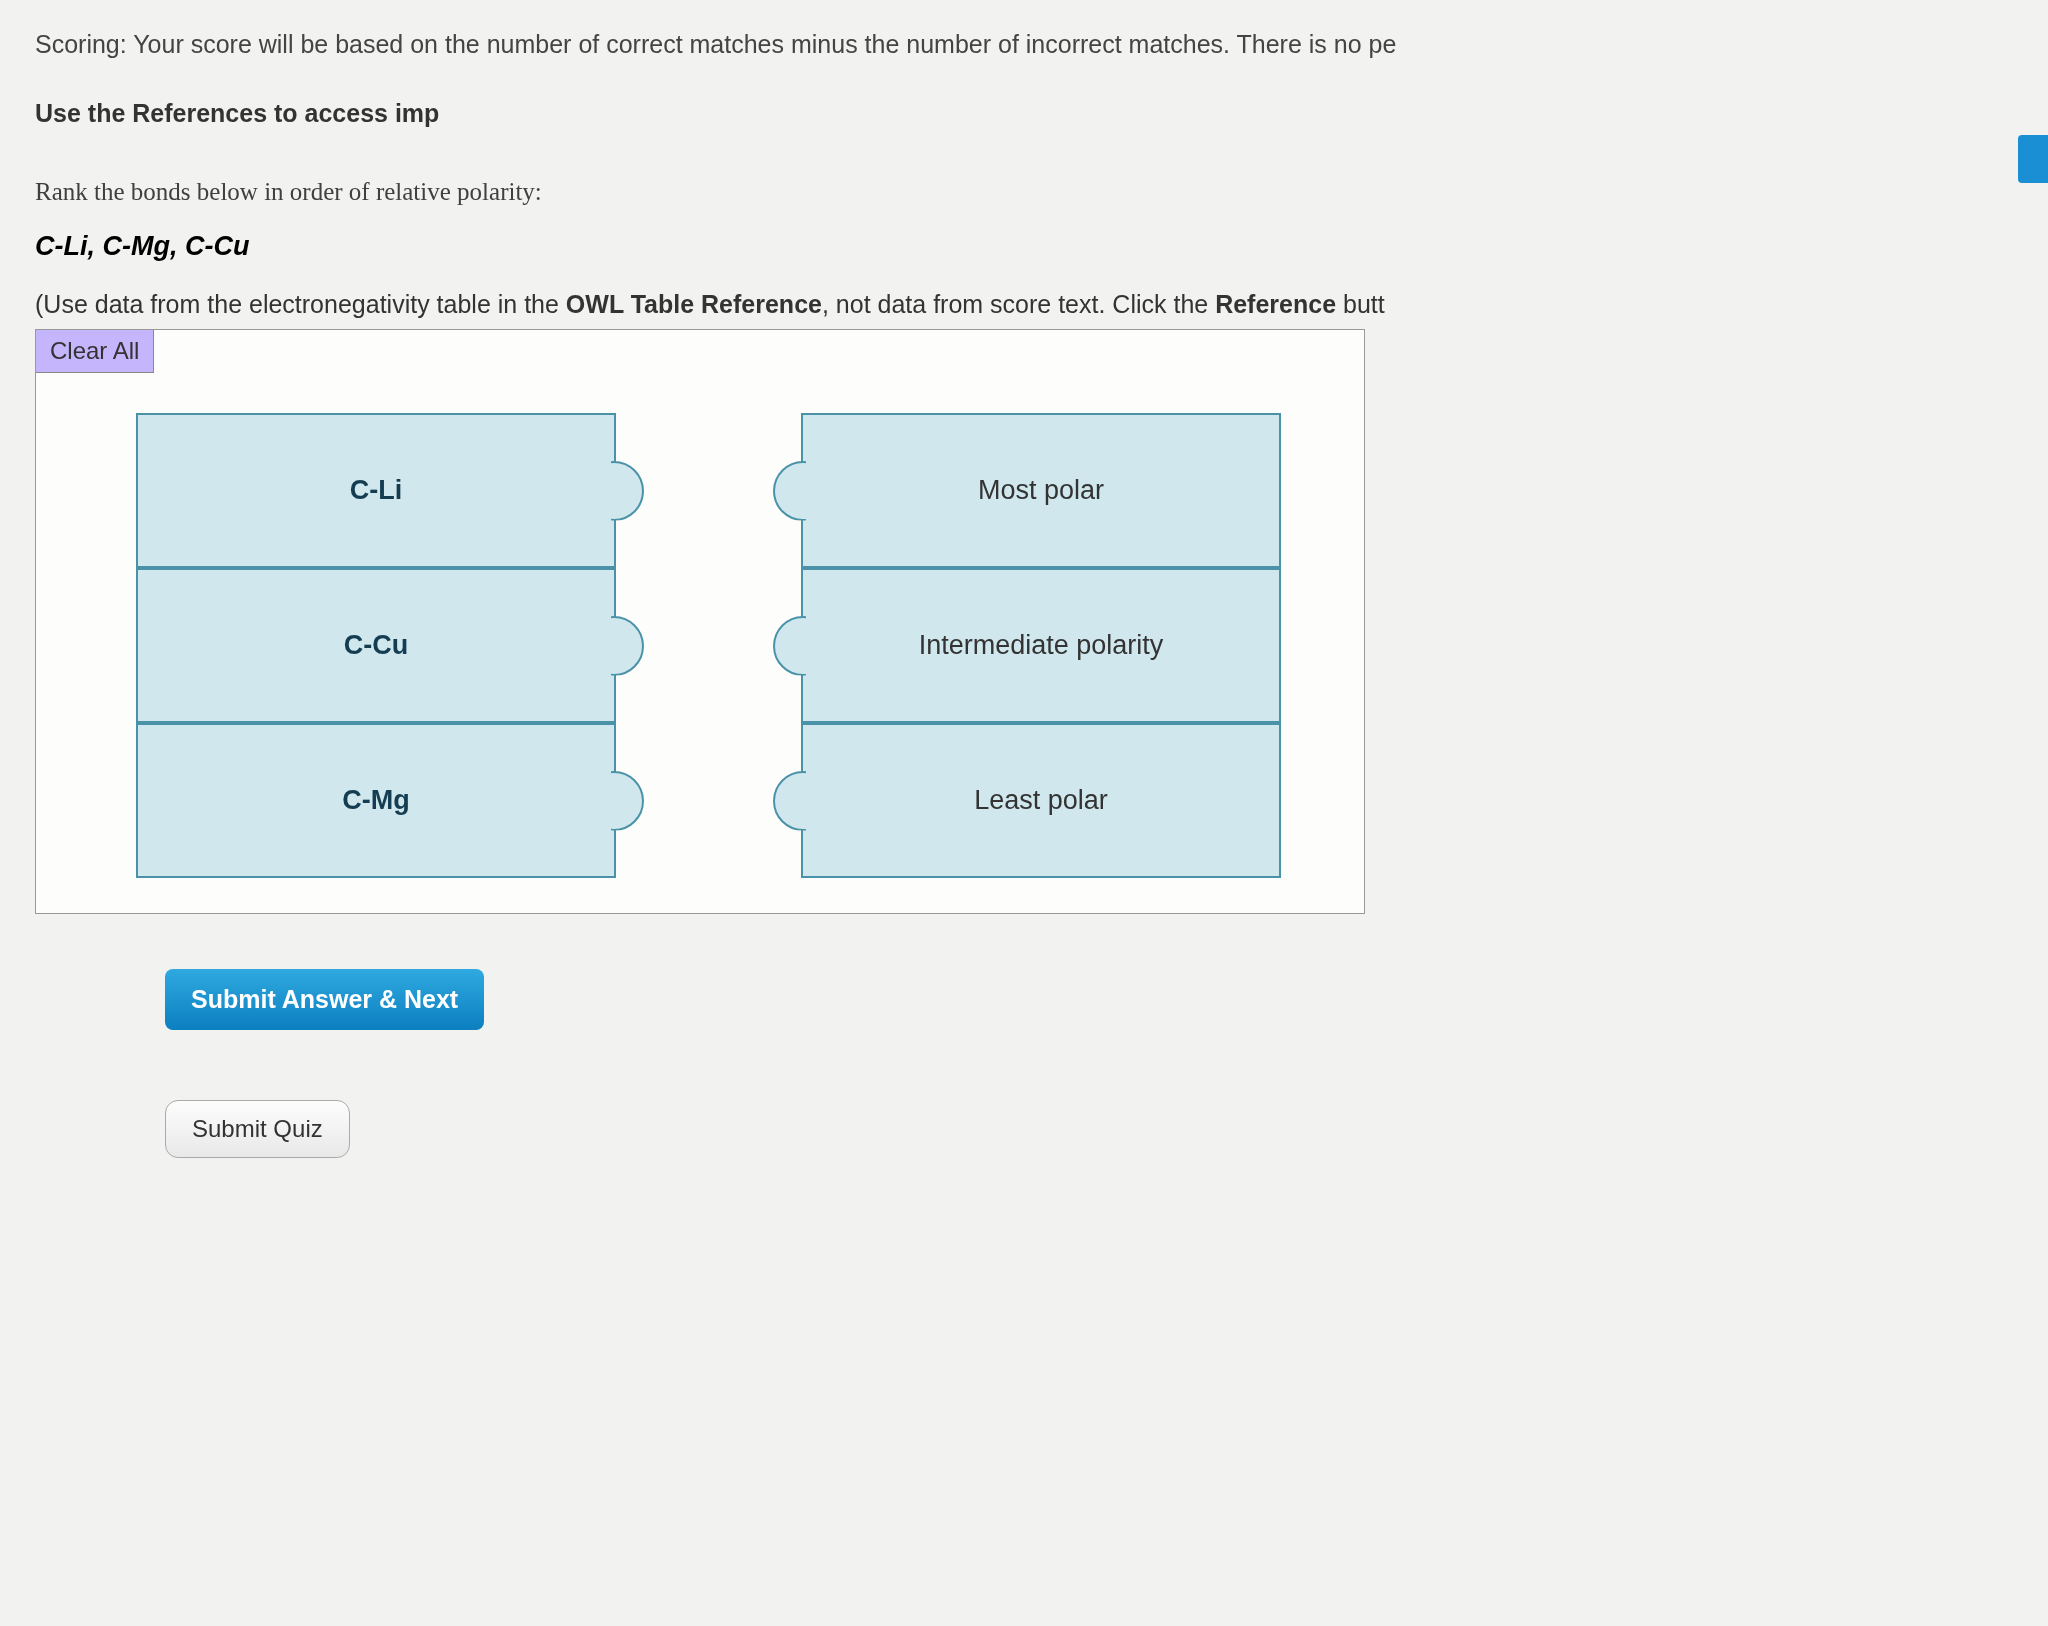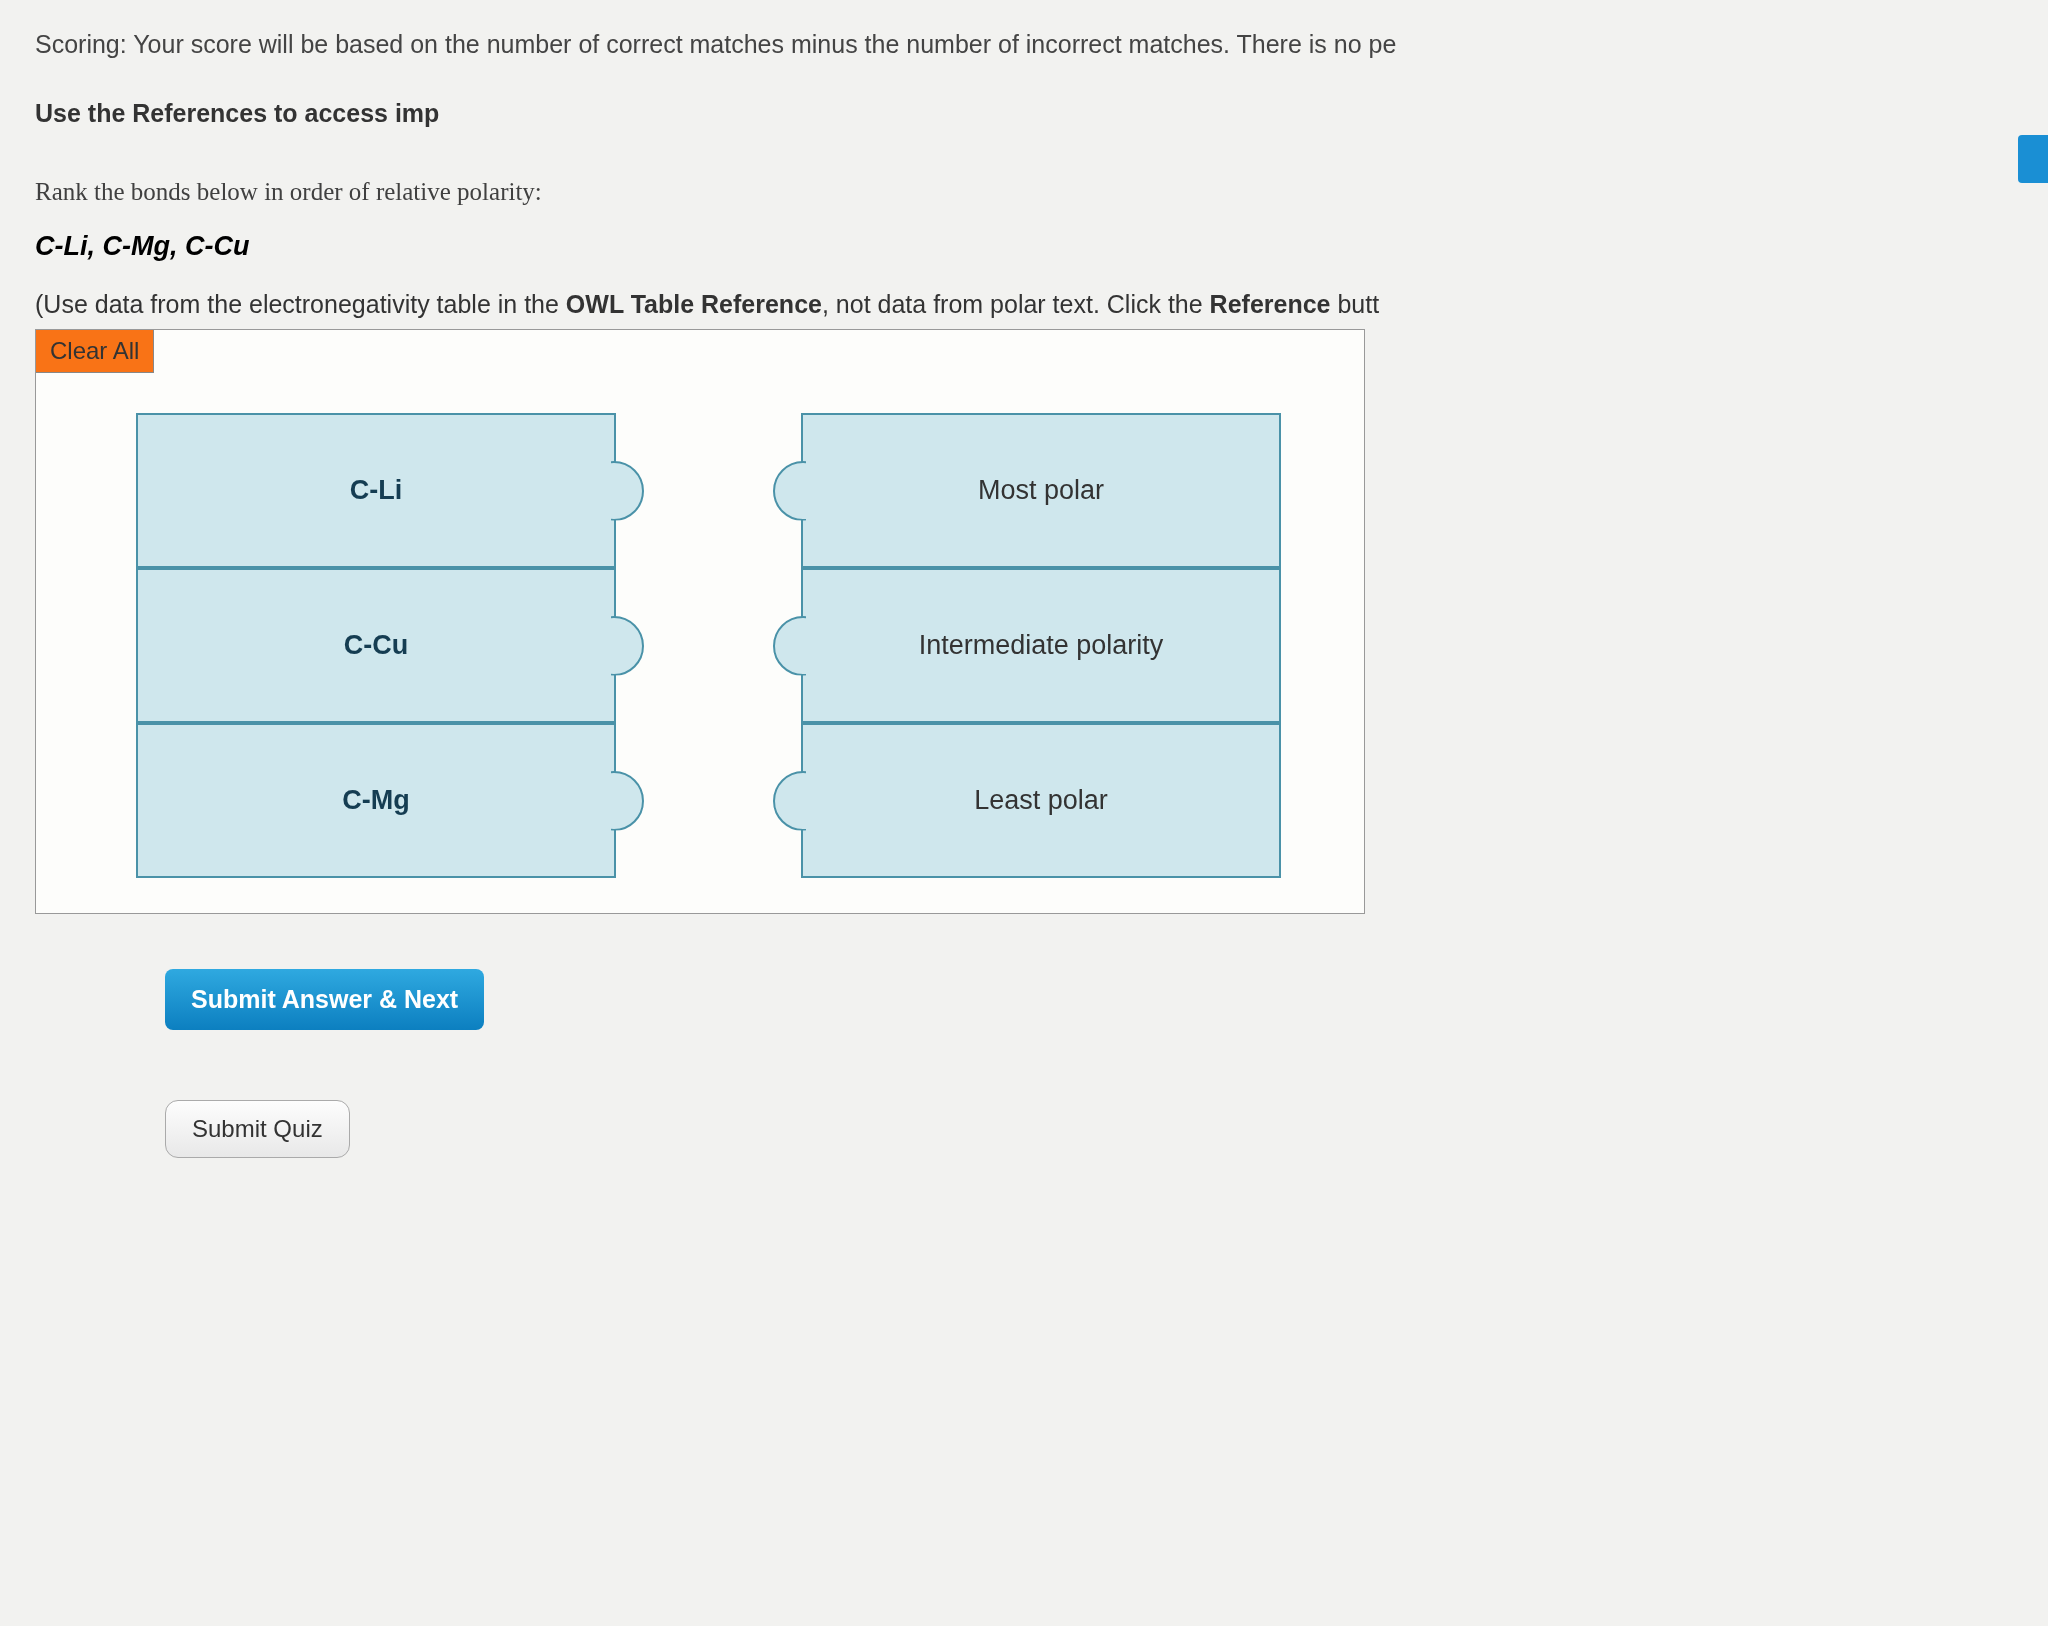--- a/index.html
+++ b/index.html
@@ -67,21 +67,21 @@
       border: 1px solid #999;
       background: #fdfdfb;
       width: 1330px;
       padding: 0;
     }
     .clear-all {
       display: inline-block;
       border: 1px solid #888;
       border-top: none;
       border-left: none;
-      background: #f97316;
+      background: #c4b5fd;
       padding: 7px 14px;
       font-size: 24px;
       color: #333;
       cursor: pointer;
     }
     .match-rows {
       padding: 40px 30px 35px 100px;
       display: flex;
       flex-direction: column;
     }
@@ -169,21 +169,21 @@
 
 <div class="blue-tab"></div>
 
 <div class="references-hint">Use the References to access imp</div>
 
 <div class="question-text">Rank the bonds below in order of relative polarity:</div>
 
 <div class="bond-list">C-Li, C-Mg, C-Cu</div>
 
 <div class="instruction-text">
-  <span>(Use data from the electronegativity table in the </span><span class="bold">OWL Table Reference</span><span>, not data from polar text. Click the </span><span class="bold">Reference</span><span> butt</span>
+  <span>(Use data from the electronegativity table in the </span><span class="bold">OWL Table Reference</span><span>, not data from score text. Click the </span><span class="bold">Reference</span><span> butt</span>
 </div>
 
 <div class="match-container">
   <div class="clear-all">Clear All</div>
   <div class="match-rows">
     <div class="match-row">
       <div class="puzzle-piece left">C-Li</div>
       <div class="puzzle-piece right">Most polar</div>
     </div>
     <div class="match-row">

